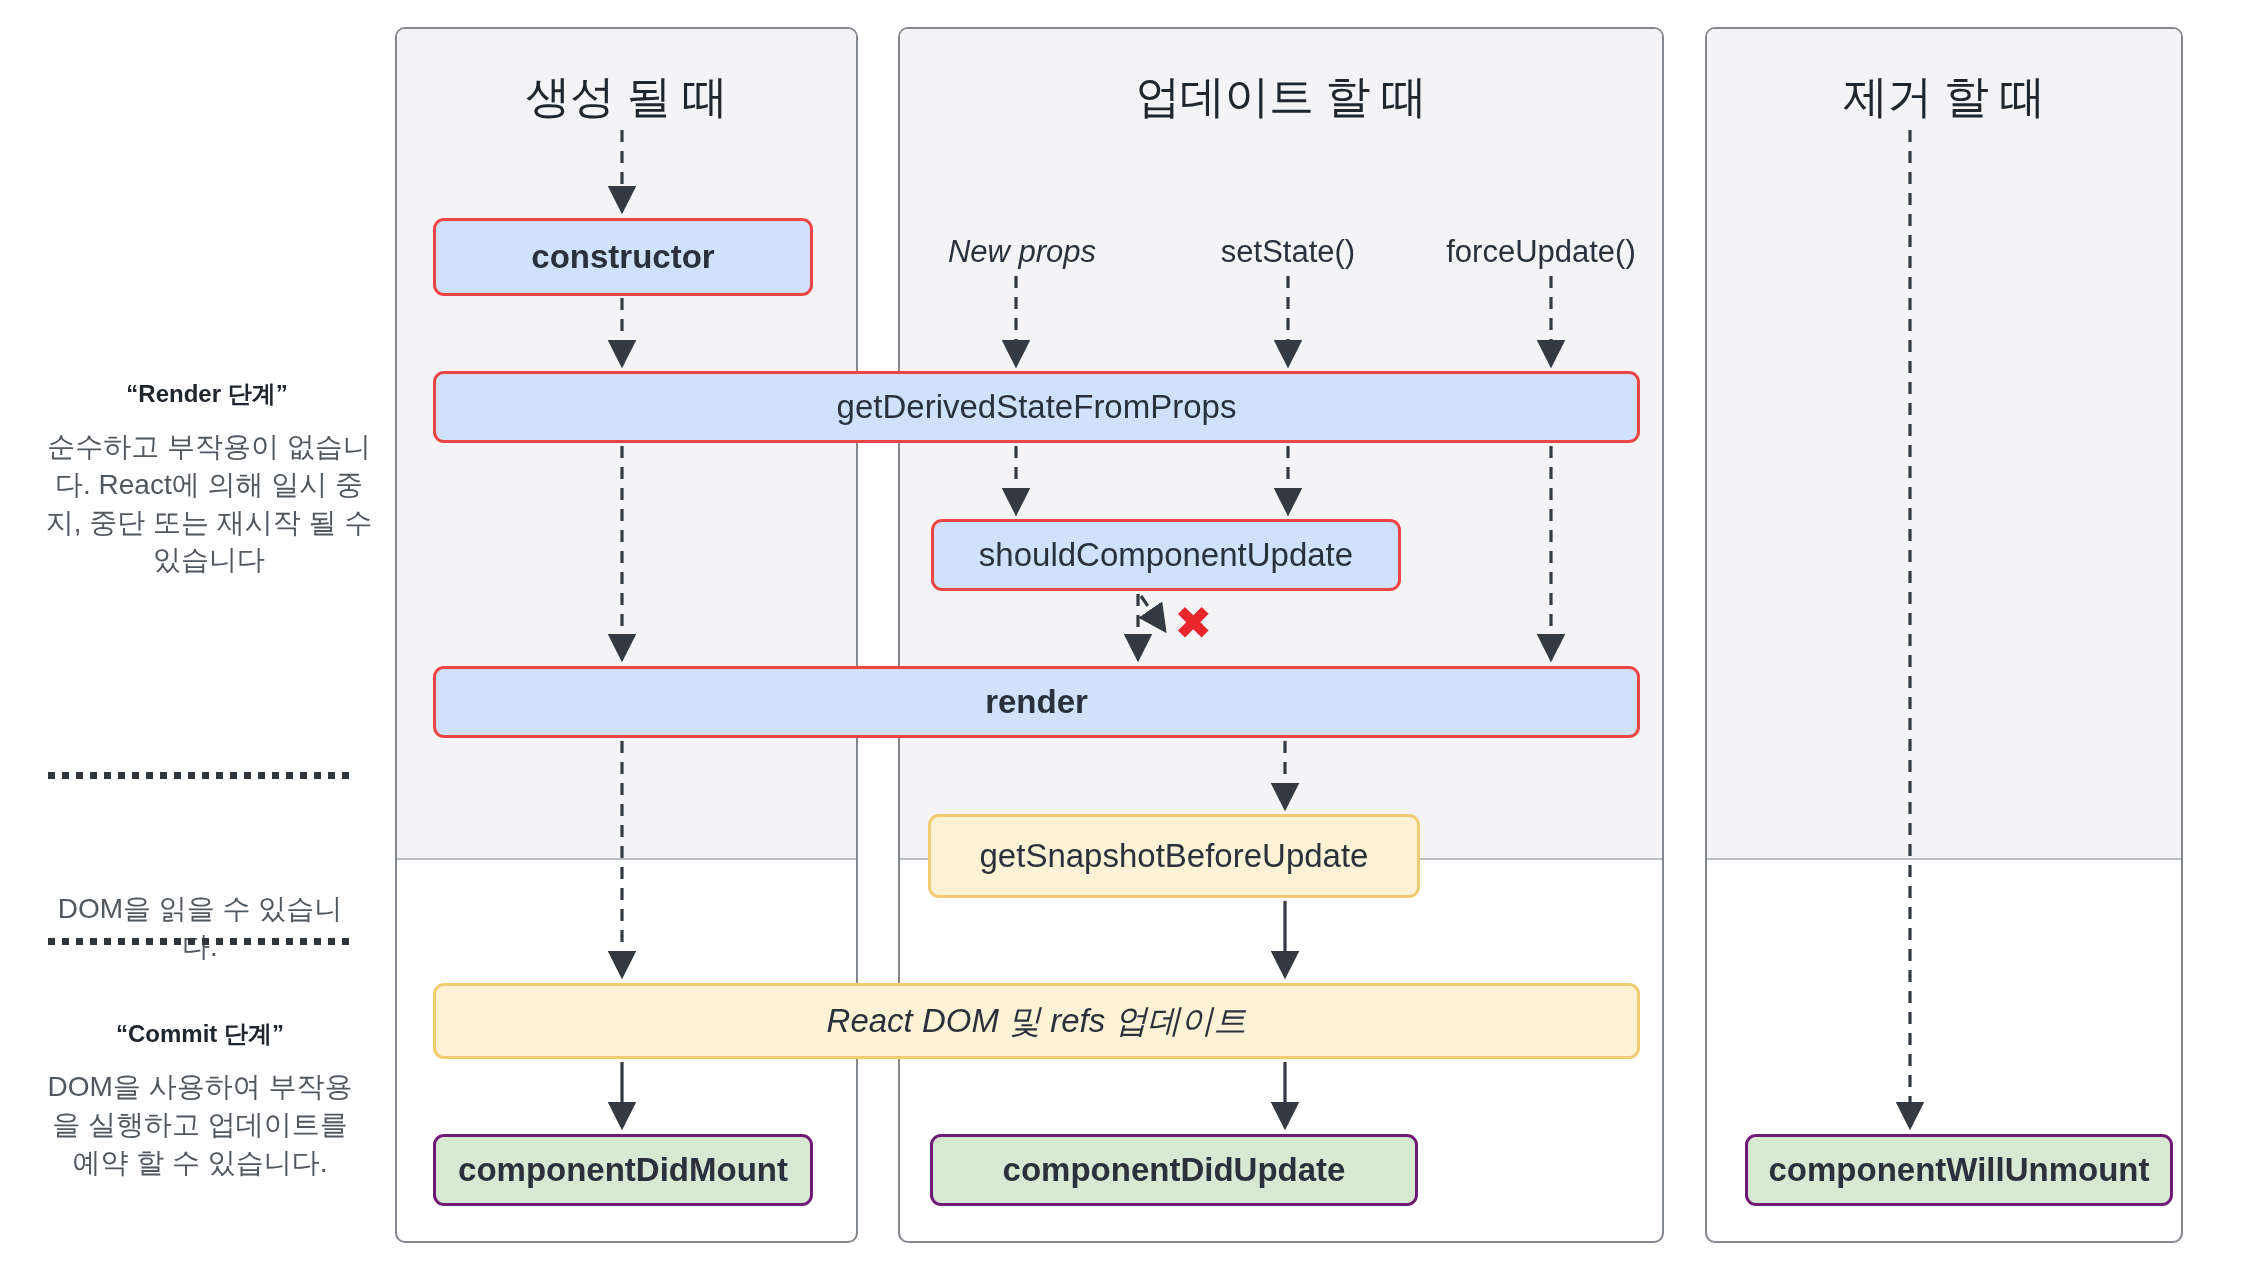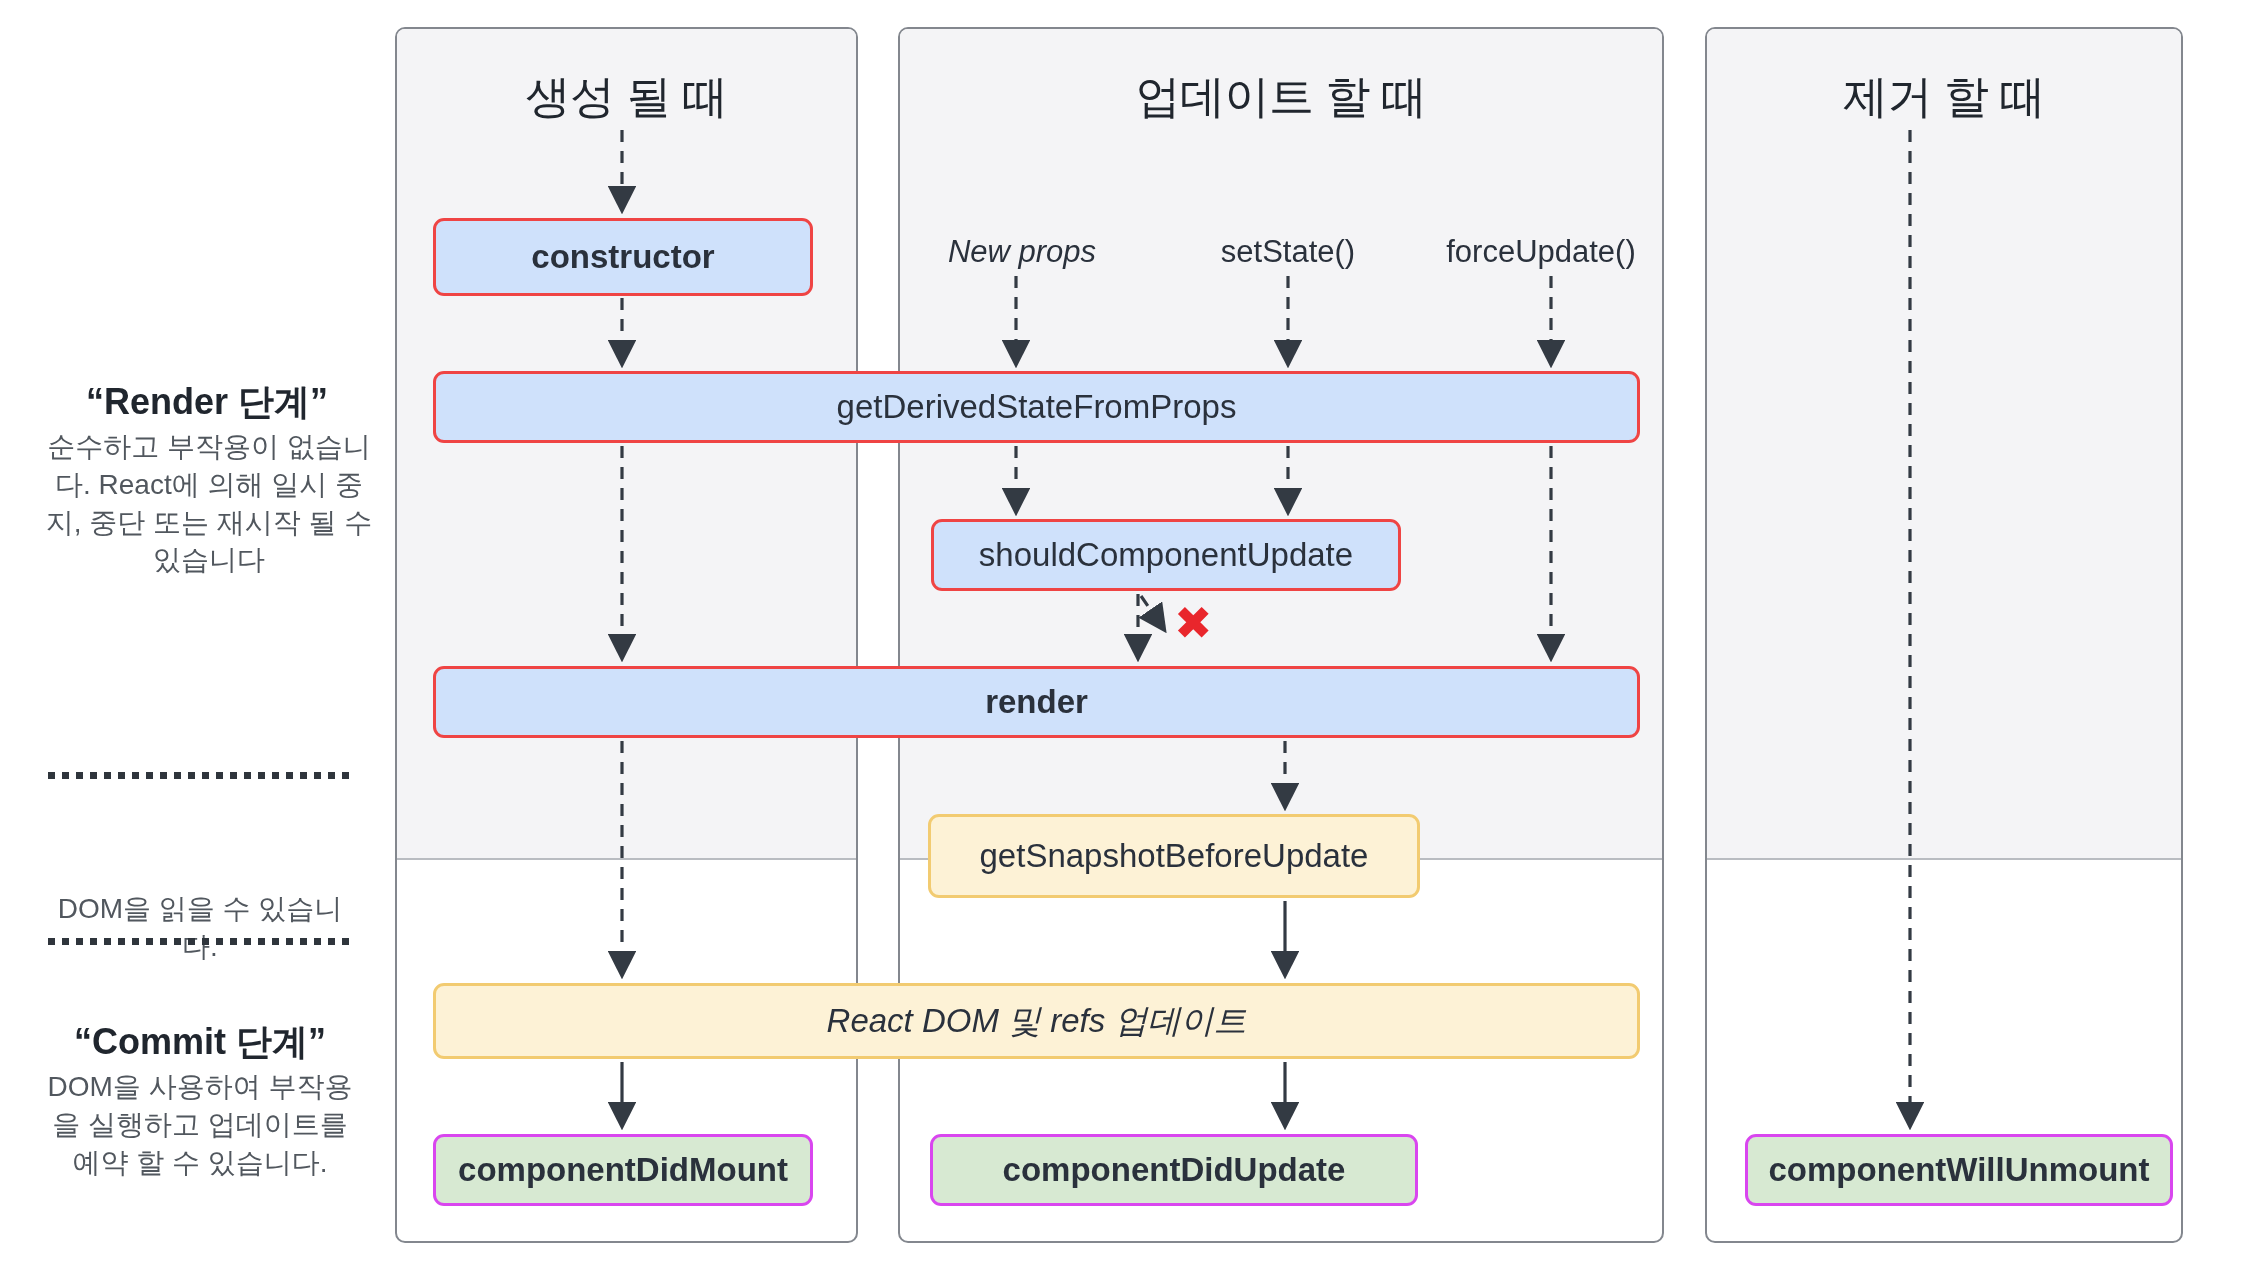--- a/index.html
+++ b/index.html
@@ -13,31 +13,31 @@
   .panel-shade { position:absolute; left:0; top:0; width:100%; height:831px;
     background:#f4f4f6; border-bottom:2px solid #b9bcc1; border-radius:8px 8px 0 0; }
   .panel-title { position:absolute; top:38px; left:0; width:100%; text-align:center;
     font-size:45px; font-weight:500; letter-spacing:-0.5px; color:#20262e; }
 
   
   .node { position:absolute; display:flex; align-items:center; justify-content:center;
     border-radius:11px; font-size:33px; color:#2a313c; text-align:center; }
   .node.blue   { background:#cfe1fb; border:3px solid #ef4444; }
   .node.yellow { background:#fdf2d6; border:3px solid #f2cb71; }
-  .node.green  { background:#d7e9d2; border:3px solid #d946ef; }
+  .node.green  { background:#d7e9d2; border:3px solid #701a75; }
   .bold   { font-weight:700; }
   .italic { font-style:italic; }
 
   
   .trigger { position:absolute; top:234px; width:300px; margin-left:-150px;
     text-align:center; font-size:31px; color:#2a313c; }
 
   
   .note-title { position:absolute; width:360px; text-align:center;
-    font-size:36px; font-weight:700; color:#20262e; }
+    font-size:24px; font-weight:700; color:#20262e; }
   .note-body { position:absolute; text-align:center; font-size:28px;
     line-height:1.35; color:#51575e; }
   .dotted-sep { position:absolute; height:7px;
     background:repeating-linear-gradient(90deg,#2f353c 0 7px,transparent 7px 14px); }
 
   
   .x-mark { position:absolute; font-size:46px; font-weight:700; color:#e9262c; line-height:1; }
 
   svg.arrows { position:absolute; left:0; top:0; width:2260px; height:1278px;
     pointer-events:none; }

